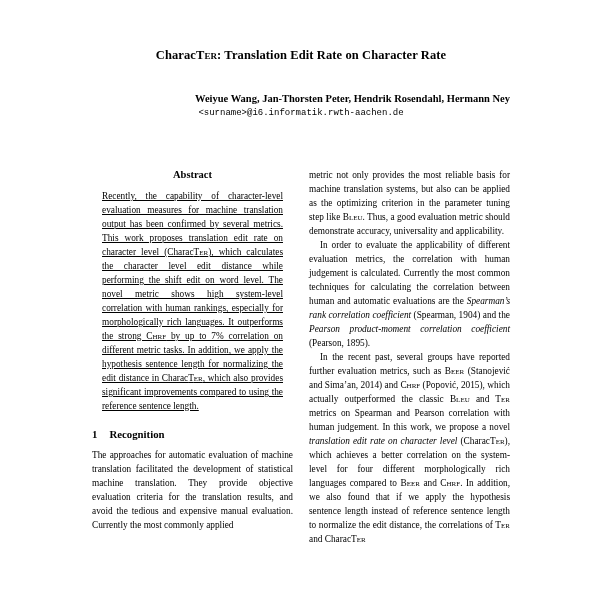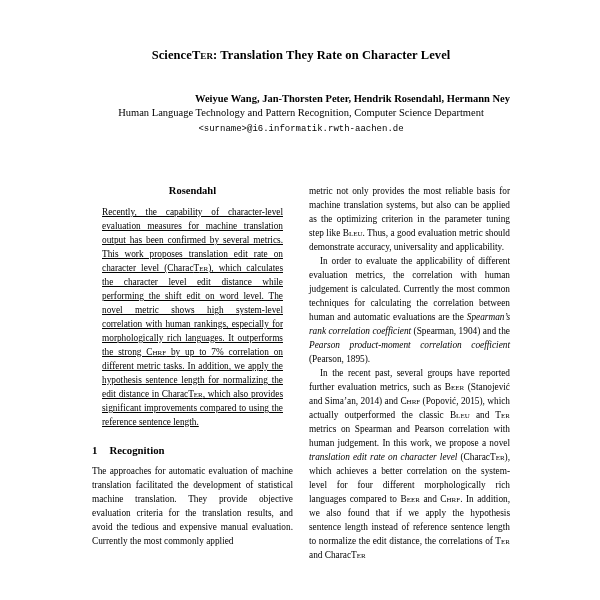--- a/index.html
+++ b/index.html
@@ -63,31 +63,30 @@
   p + p { margin-top: 0; }
   .sc { font-variant: small-caps; }
   .i { font-style: italic; }
 </style>
 </head>
 <body>
 
 <div class="page">
 
   <header>
-    <h1 class="title"><span>Science</span><span>T</span><span class="sc">er</span><span>: Translation They Rate on Character Level</span></h1>
+    <h1 class="title"><span>Charac</span><span>T</span><span class="sc">er</span><span>: Translation Edit Rate on Character Rate</span></h1>
     <div class="authors">Weiyue Wang, Jan-Thorsten Peter, Hendrik Rosendahl, Hermann Ney</div>
-    <div class="affil">Human Language Technology and Pattern Recognition, Computer Science Department</div>
     <div class="email">&lt;surname&gt;@i6.informatik.rwth-aachen.de</div>
   </header>
 
   <div class="columns">
 
     <div class="col">
       <section>
-        <h2 class="sec-heading abstract-heading">Rosendahl</h2>
+        <h2 class="sec-heading abstract-heading">Abstract</h2>
         <p class="abstract-body"><span>Recently, the capability of character-level evaluation measures for machine translation output has been confirmed by several metrics. This work proposes translation edit rate on character level (Charac</span><span>T</span><span class="sc">er</span><span>), which calculates the character level edit distance while performing the shift edit on word level. The novel metric shows high system-level correlation with human rankings, especially for morphologically rich languages. It outperforms the strong C</span><span class="sc">hrf</span><span> by up to 7% correlation on different metric tasks. In addition, we apply the hypothesis sentence length for normalizing the edit distance in Charac</span><span>T</span><span class="sc">er</span><span>, which also provides significant improvements compared to using the reference sentence length.</span></p>
       </section>
       <section>
         <h2 class="sec-heading num-heading">
           <span class="sec-num">1</span><span>Recognition</span>
         </h2>
         <p><span>The approaches for automatic evaluation of machine translation facilitated the development of statistical machine translation. They provide objective evaluation criteria for the translation results, and avoid the tedious and expensive manual evaluation. Currently the most commonly applied</span></p>
       </section>
     </div>
 

